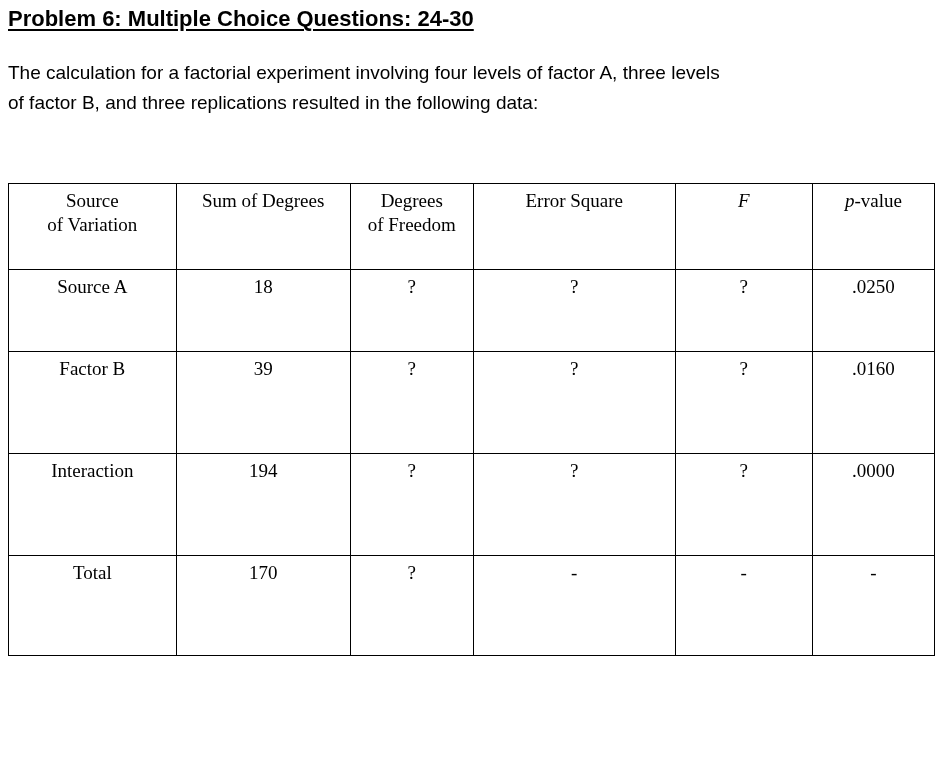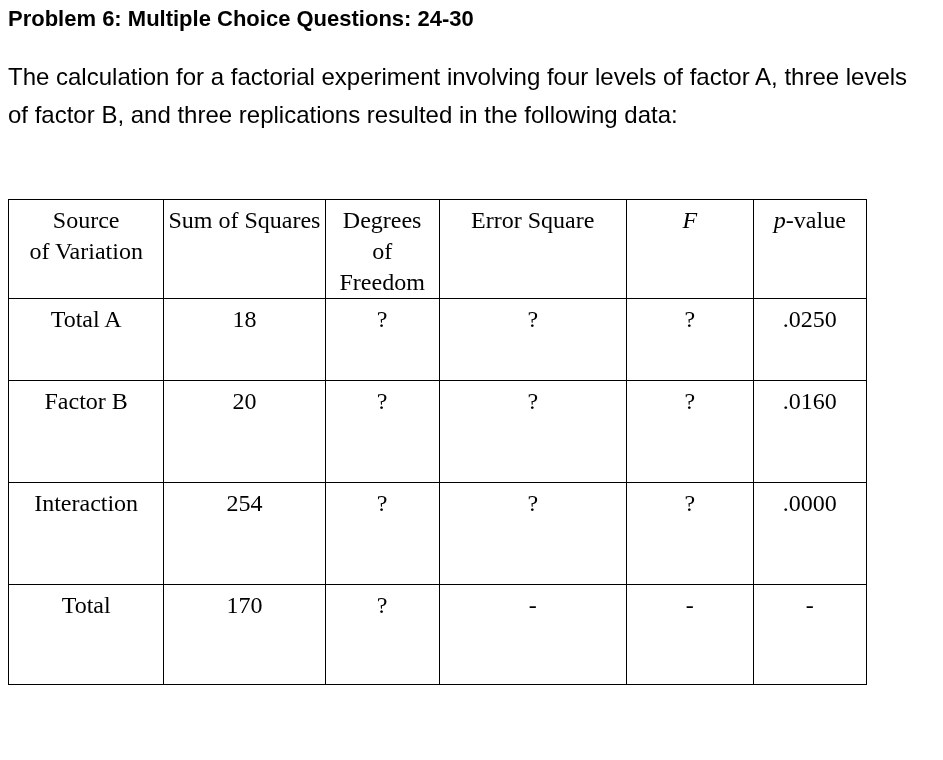--- a/index.html
+++ b/index.html
@@ -13,36 +13,37 @@
     box-sizing: border-box;
     padding: 6px 8px 0 8px;
     background: #ffffff;
     color: #000000;
     font-family: "Liberation Sans", sans-serif;
   }
   .title {
     margin: 0 0 26px 0;
     font-size: 22px;
     font-weight: 700;
+    text-decoration: underline;
     text-underline-offset: 3px;
     font-family: "Liberation Sans", sans-serif;
   }
   .intro {
     margin: 0 0 64px 0;
-    font-size: 24px;
+    font-size: 19px;
     line-height: 1.6;
     white-space: pre-line;
     font-family: "Liberation Sans", sans-serif;
   }
   table.anova {
-    width: 859px;
+    width: 927px;
     border-collapse: collapse;
     table-layout: fixed;
     font-family: "Liberation Serif", serif;
-    font-size: 24px;
+    font-size: 19px;
   }
   table.anova th,
   table.anova td {
     border: 1px solid #000000;
     text-align: center;
     vertical-align: top;
     padding: 5px 4px 0 4px;
     font-weight: normal;
     line-height: 1.3;
   }
@@ -73,48 +74,48 @@
       <col style="width:18.8%">
       <col style="width:13.3%">
       <col style="width:21.8%">
       <col style="width:14.8%">
       <col style="width:13.2%">
     </colgroup>
     <thead>
       <tr>
         <th>Source
 of Variation</th>
-        <th>Sum of Squares</th>
+        <th>Sum of Degrees</th>
         <th>Degrees
 of Freedom</th>
         <th>Error Square</th>
         <th><span class="em">F</span></th>
         <th><span class="em">p</span><span>-value</span></th>
       </tr>
     </thead>
     <tbody>
       <tr class="r0">
-        <td>Total A</td>
+        <td>Source A</td>
         <td>18</td>
         <td>?</td>
         <td>?</td>
         <td>?</td>
         <td>.0250</td>
       </tr>
       <tr class="r1">
         <td>Factor B</td>
-        <td>20</td>
+        <td>39</td>
         <td>?</td>
         <td>?</td>
         <td>?</td>
         <td>.0160</td>
       </tr>
       <tr class="r2">
         <td>Interaction</td>
-        <td>254</td>
+        <td>194</td>
         <td>?</td>
         <td>?</td>
         <td>?</td>
         <td>.0000</td>
       </tr>
       <tr class="r4">
         <td>Total</td>
         <td>170</td>
         <td>?</td>
         <td>-</td>

